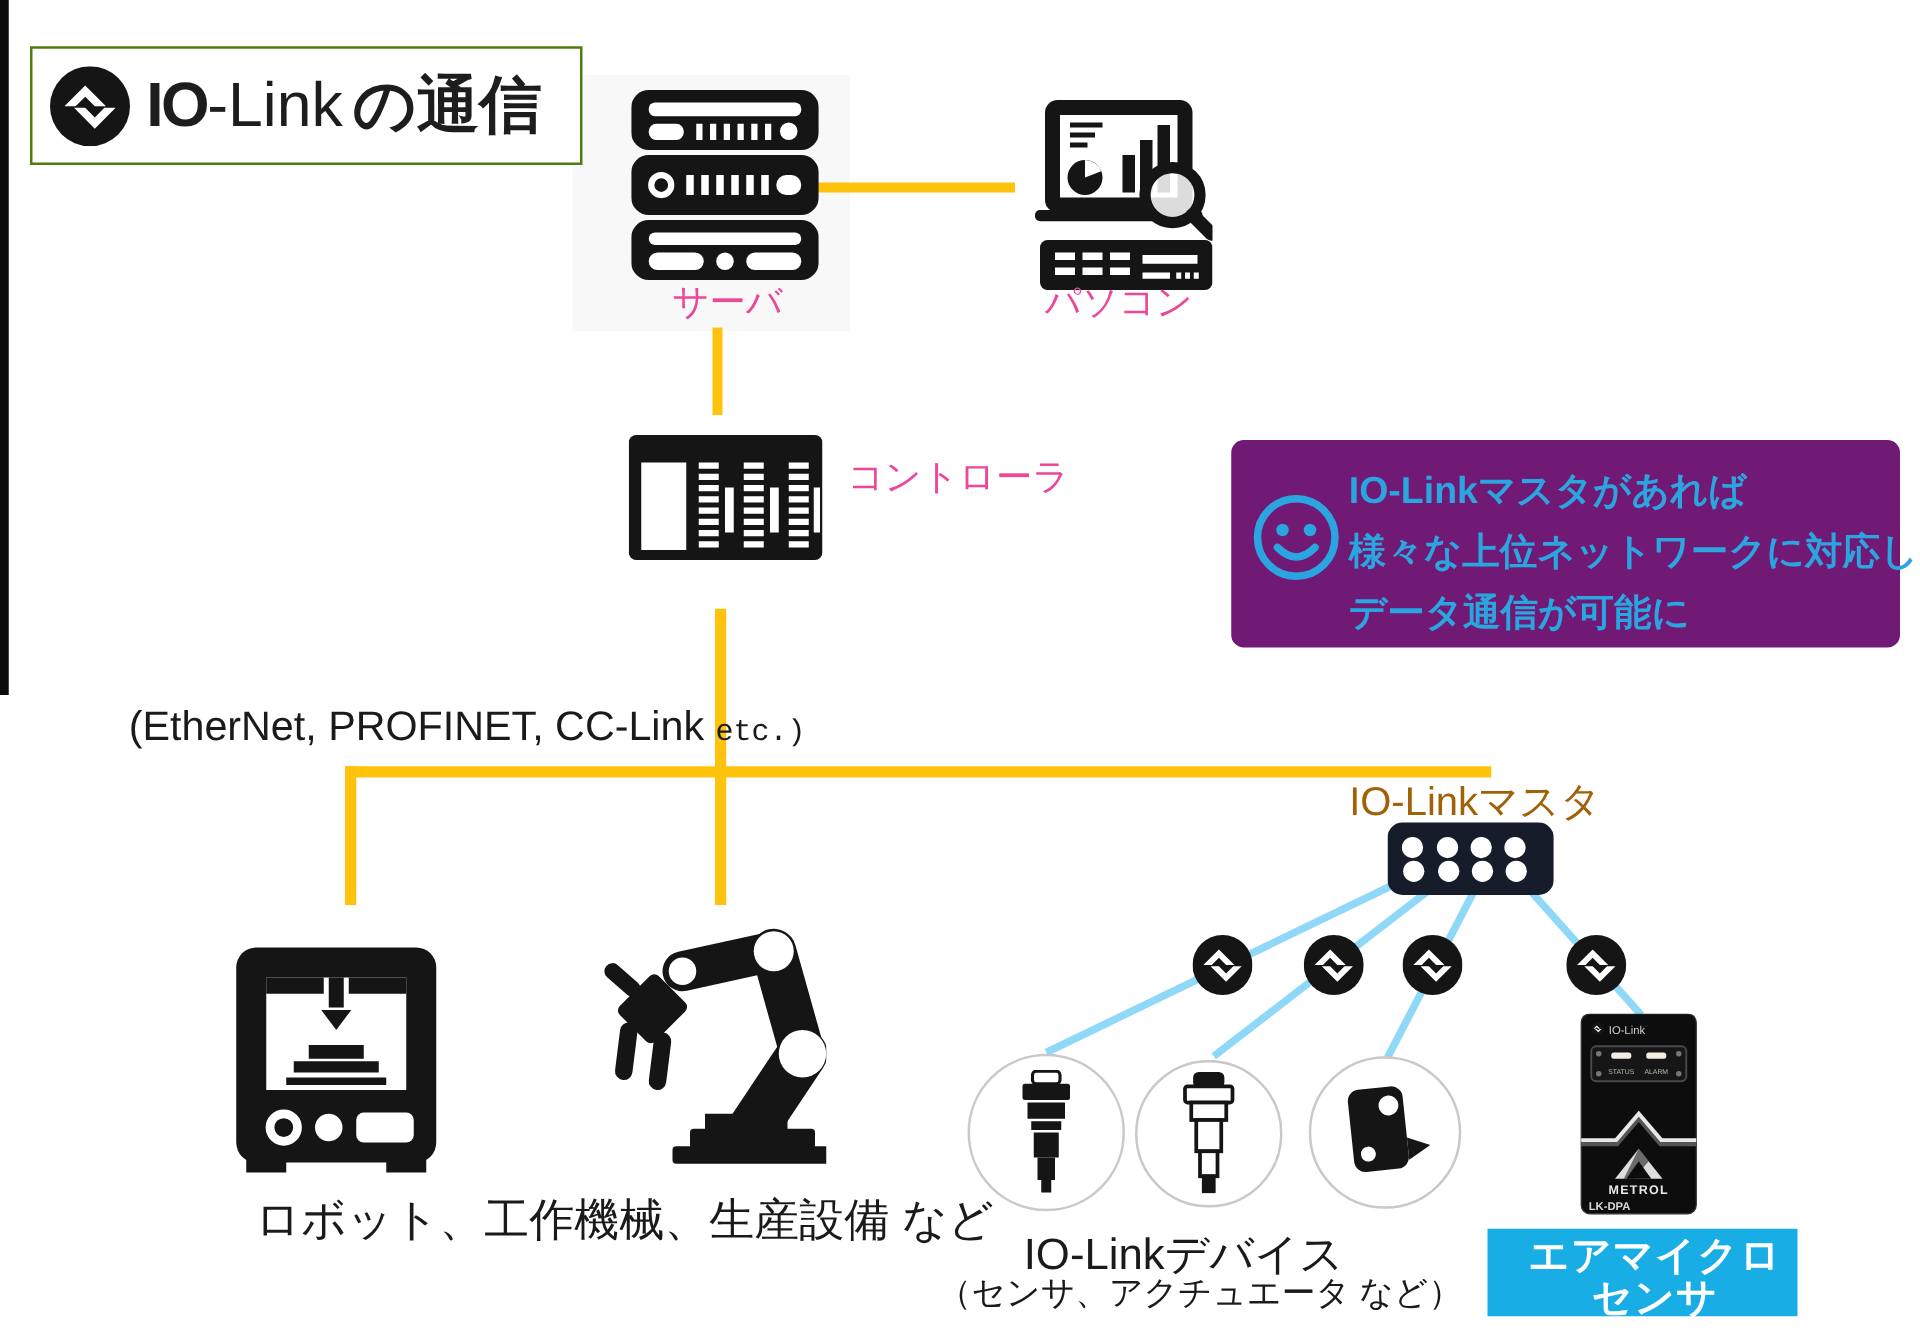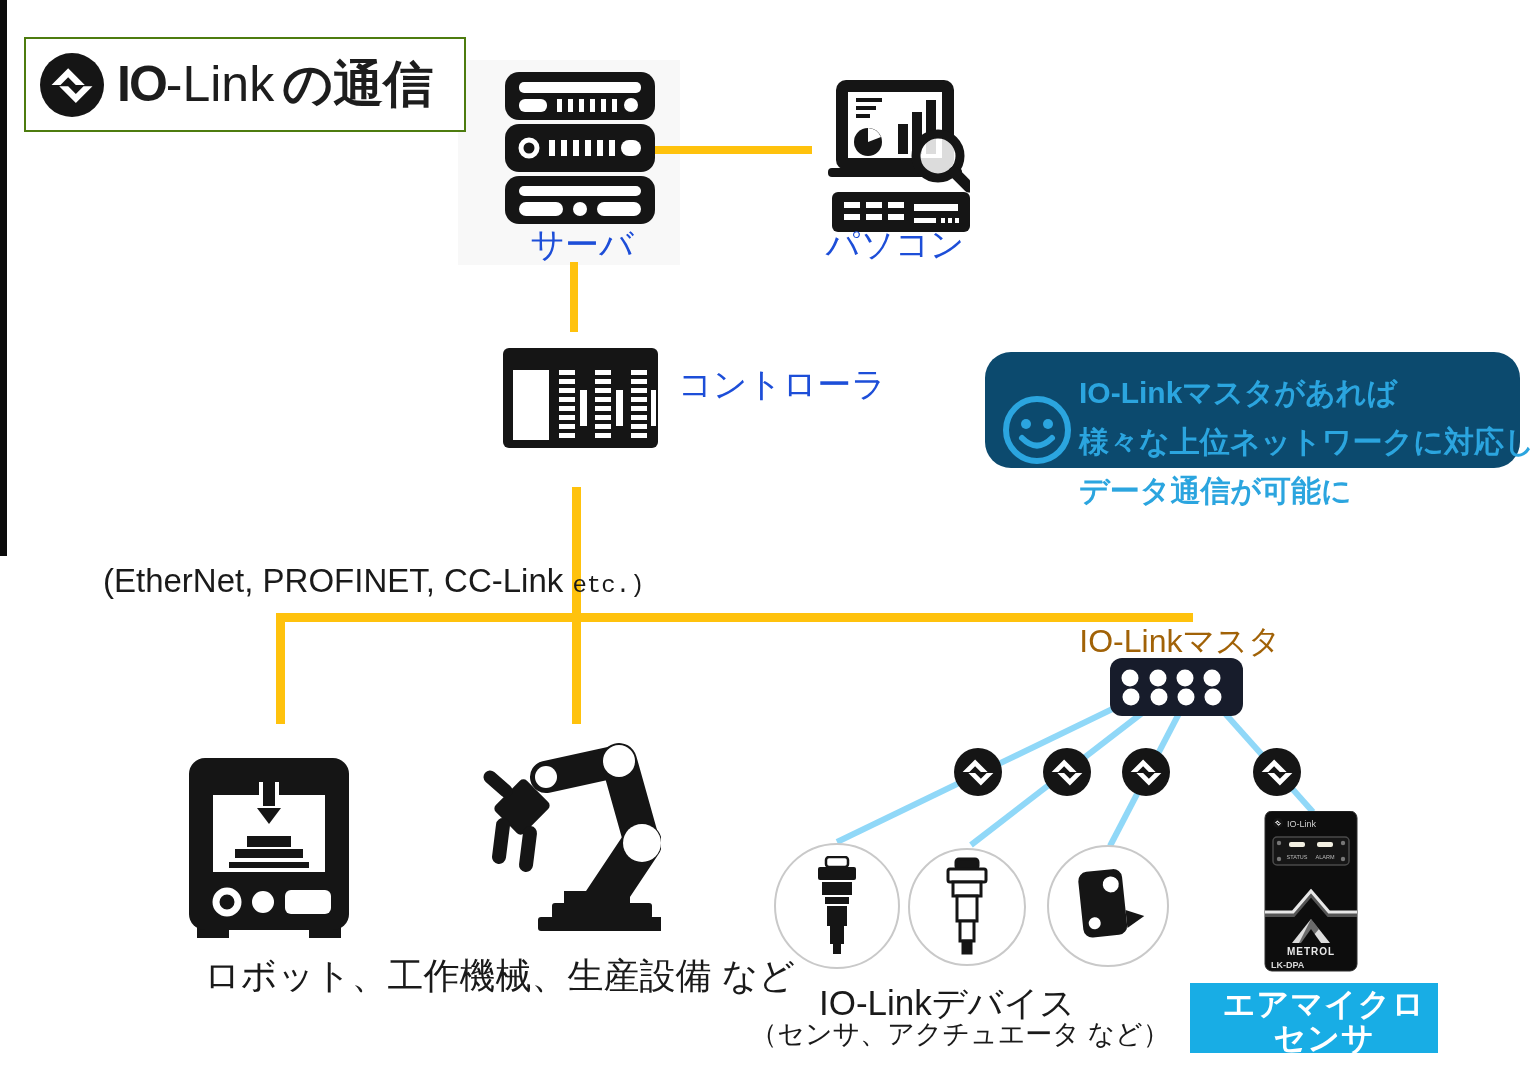--- a/index.html
+++ b/index.html
@@ -12,24 +12,24 @@
 
   .title-box { left:24px; top:37px; width:442px; height:95px; border:2px solid #4d7c0f;
     background:#fff; display:flex; align-items:center; padding-left:14px; gap:13px; }
   .title-text { font-size:50px; color:#1d1d1d; white-space:nowrap; letter-spacing:0; }
   .title-text .b1 { font-weight:800; letter-spacing:-2px; }
   .title-text .b2 { font-weight:400; }
   .title-text .b3 { font-weight:700; margin-left:8px; }
 
   .server-tile { left:458px; top:60px; width:222px; height:205px; background:#f8f8f8; }
 
-  .node-label { color:#1d4ed8; font-size:34px; white-space:nowrap; }
+  .node-label { color:#ec4899; font-size:29px; white-space:nowrap; }
   .centered { transform:translateX(-50%); }
 
-  .callout { left:985px; top:352px; width:535px; height:116px; background:#0c4a6e; border-radius:26px; }
+  .callout { left:985px; top:352px; width:535px; height:166px; background:#701a75; border-radius:10px; }
   .callout-text { position:absolute; left:94px; top:16px; color:#2ba5df; font-size:30px;
     font-weight:600; line-height:49px; white-space:nowrap; }
 
   .net-note { left:103px; top:562px; font-size:33px; color:#1a1a1a; white-space:nowrap; }
   .net-note .small { font-size:24px;font-family:Liberation Mono, monospace; }
 
   .machines-label { left:204px; top:952px; font-size:36px; color:#1a1a1a; white-space:nowrap; }
   .machines-label .small { font-size:36px; }
 
   .master-label { left:1180px; top:620px; font-size:32px; color:#a16207; white-space:nowrap; }

